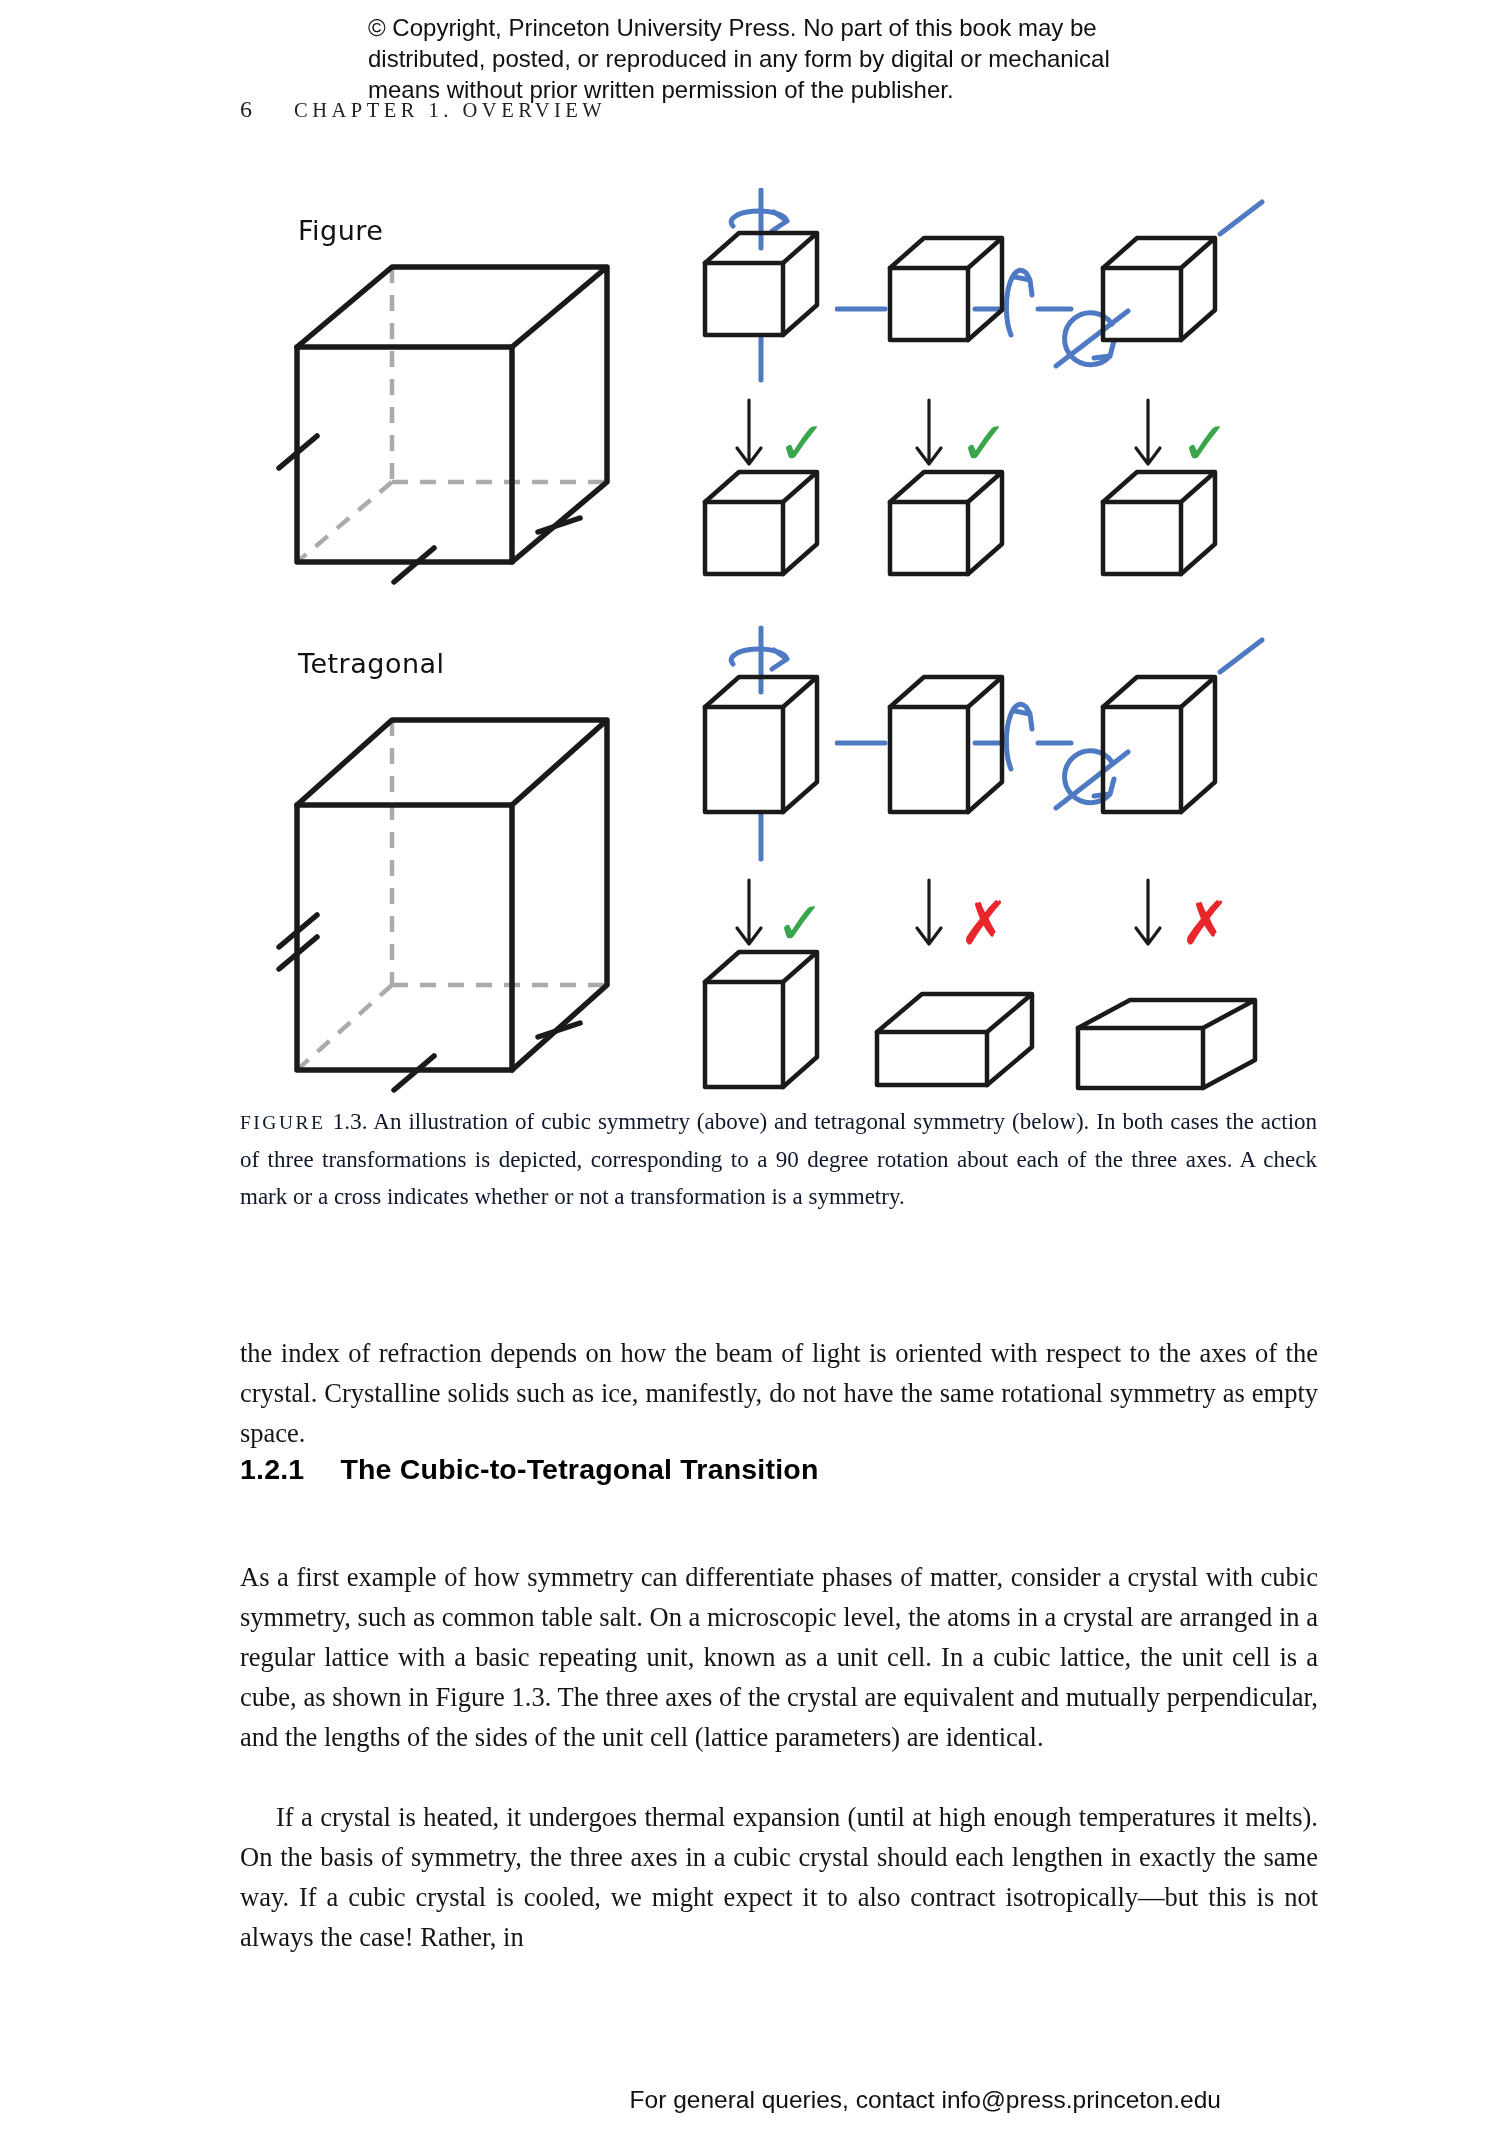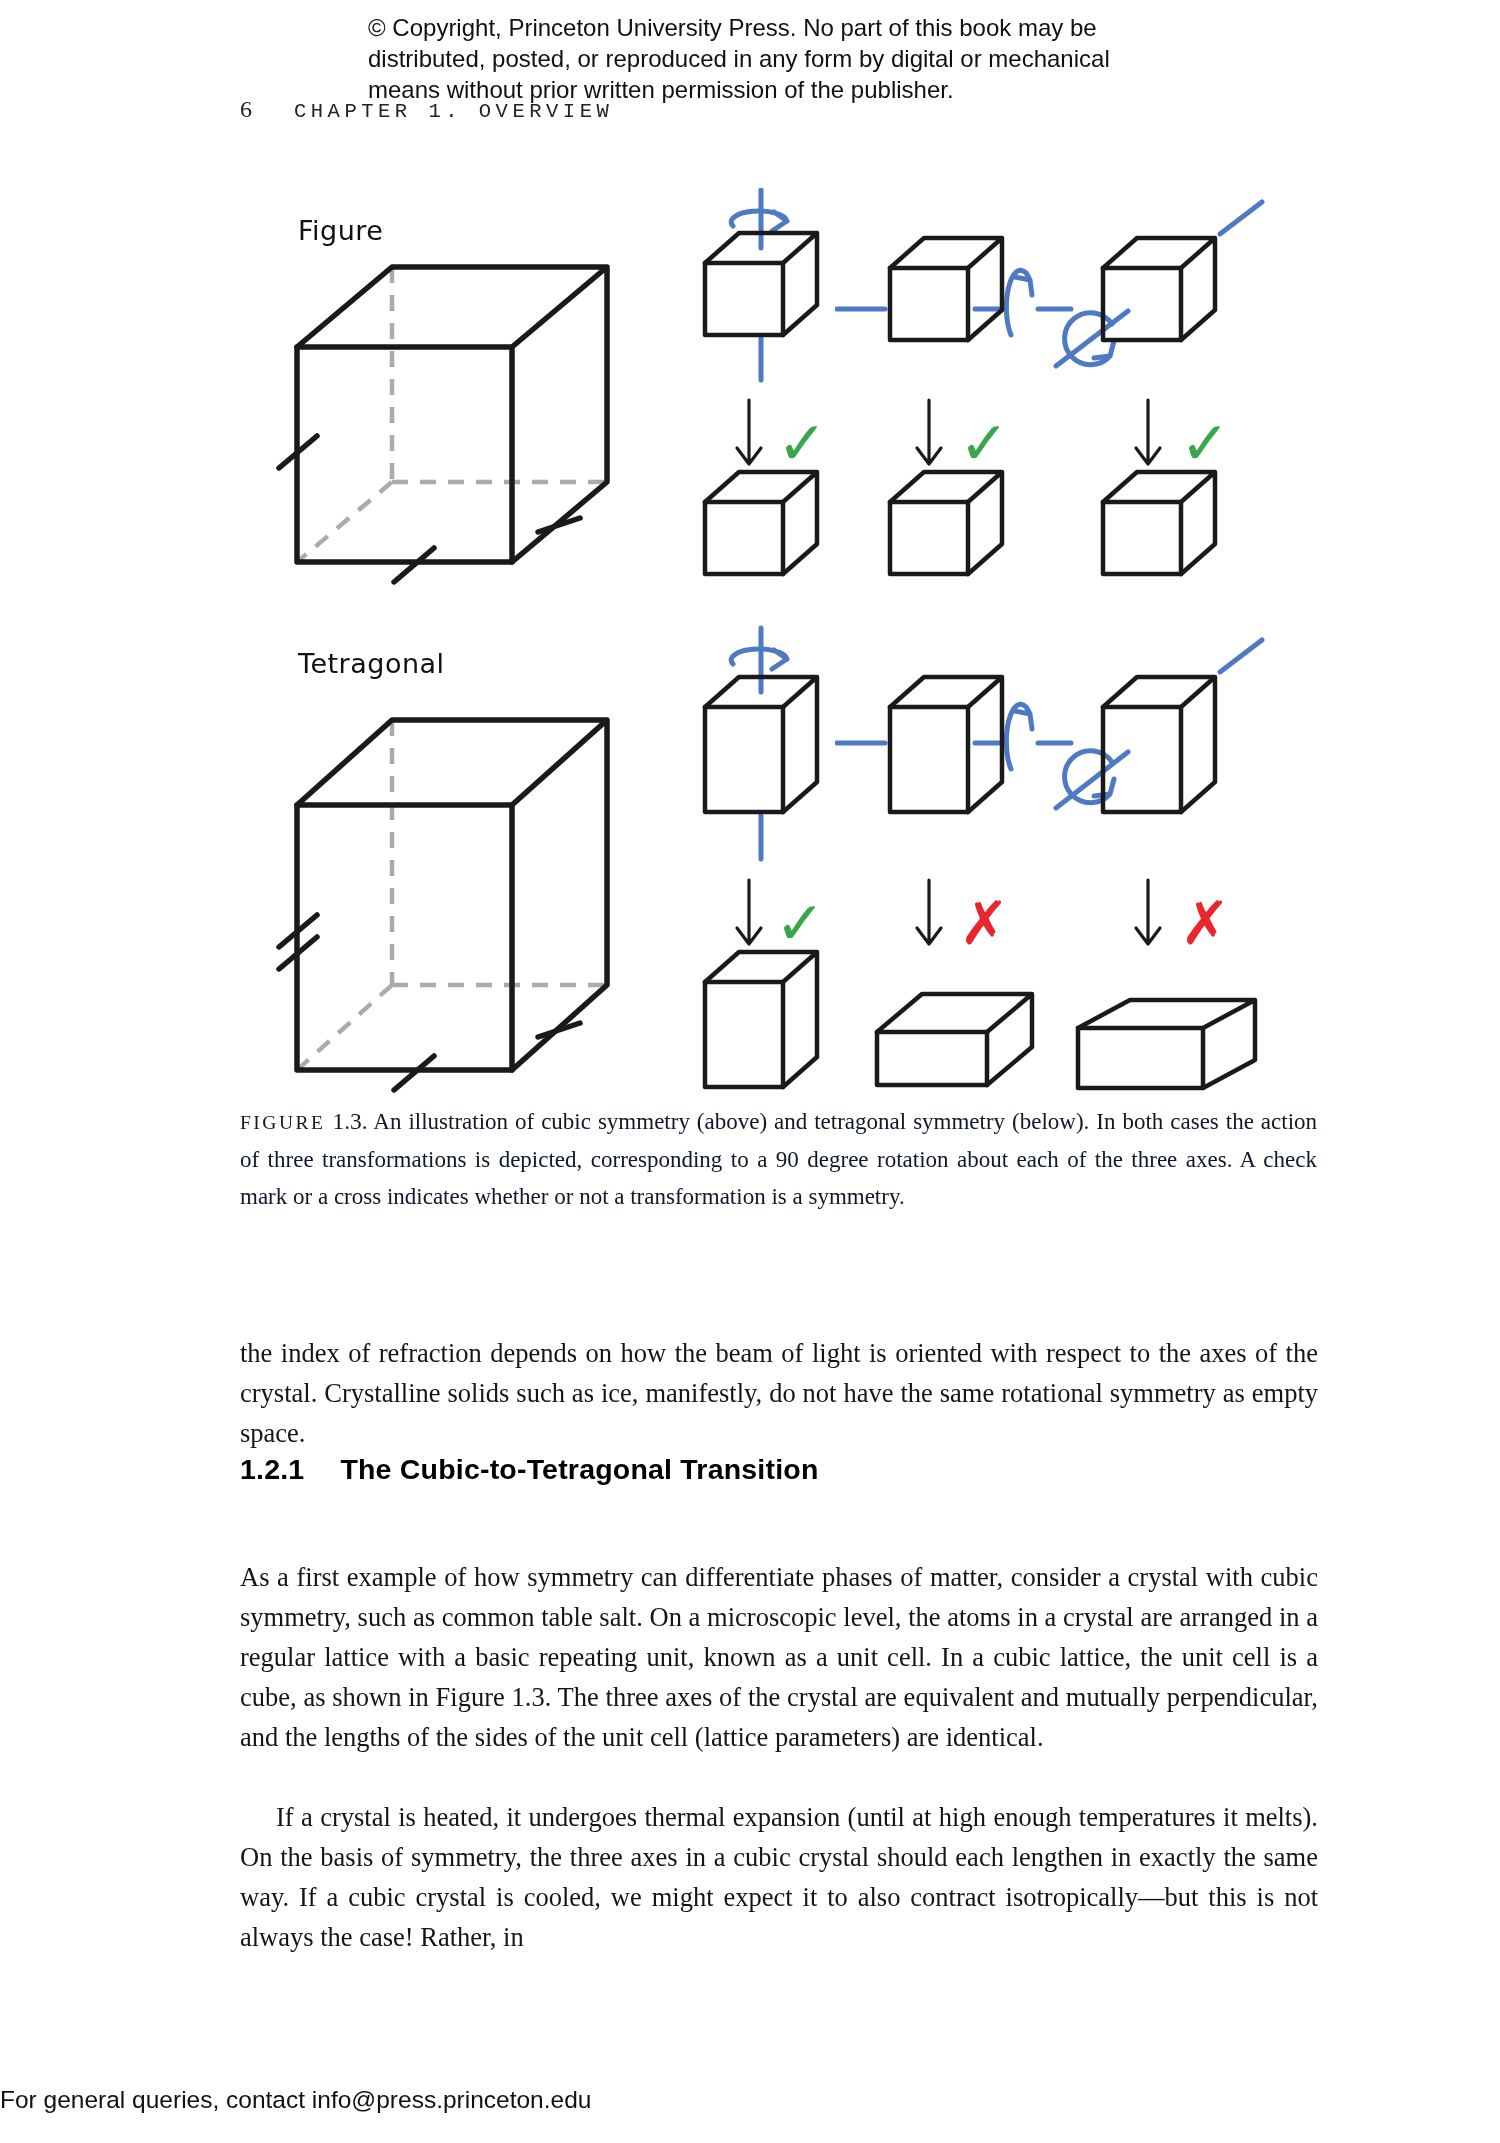--- a/index.html
+++ b/index.html
@@ -5,21 +5,21 @@
   html,body{margin:0;padding:0;background:#ffffff;}
   .page{position:relative;width:1500px;height:2143px;background:#ffffff;
         font-family:"Liberation Serif",serif;color:#1c1c1c;overflow:hidden;}
 
   .copyright{position:absolute;left:368px;top:12px;
              font-family:"Liberation Sans",sans-serif;font-size:24px;
              line-height:31px;color:#111;}
 
   .pagehead{position:absolute;left:240px;top:96px;color:#222;}
   .pagehead .num{display:inline-block;font-size:24px;margin-right:42px;}
-  .pagehead .chap{font-size:20.5px;letter-spacing:4.5px;font-family:Liberation Mono, monospace;}
+  .pagehead .chap{font-size:20.5px;letter-spacing:4.5px;}
 
   .figlabel{position:absolute;font-family:"DejaVu Sans",sans-serif;
             font-size:27px;color:#111;letter-spacing:0.5px;}
 
   .figsvg{position:absolute;}
 
   
   .edge{fill:none;stroke:#1a1a1a;stroke-width:5.5;stroke-linejoin:round;stroke-linecap:round;}
   .edge-s{fill:none;stroke:#1a1a1a;stroke-width:4.5;stroke-linejoin:round;stroke-linecap:round;}
   .hidden-e{fill:none;stroke:#ababab;stroke-width:4.5;stroke-dasharray:16 12;stroke-linecap:butt;}
@@ -39,22 +39,22 @@
         line-height:40px;text-align:justify;color:#151515;margin-top:37px;}
   #p1{top:1296px;}
   #p2{top:1520px;}
   #p3{top:1760px;text-indent:36px;}
 
   .secheading{position:absolute;left:240px;top:1453px;
               font-family:"Liberation Sans",sans-serif;font-weight:bold;
               font-size:28.5px;color:#000000;letter-spacing:0.2px;}
   .secheading .sp{display:inline-block;width:36px;}
 
-  .footer{position:absolute;left:0;top:2086px;width:1208px;text-align:left;
-          font-family:"Liberation Sans",sans-serif;font-size:24.5px;color:#111;}
+  .footer{position:absolute;left:0;top:2086px;width:1208px;text-align:right;
+          font-family:"Liberation Sans",sans-serif;font-size:24.5px;color:#111;padding-left:13px;}
 </style>
 </head>
 <body>
 
 <div class="page">
 
   <div class="copyright">
     <div>© Copyright, Princeton University Press. No part of this book may be</div>
     <div>distributed, posted, or reproduced in any form by digital or mechanical</div>
     <div>means without prior written permission of the publisher.</div>

